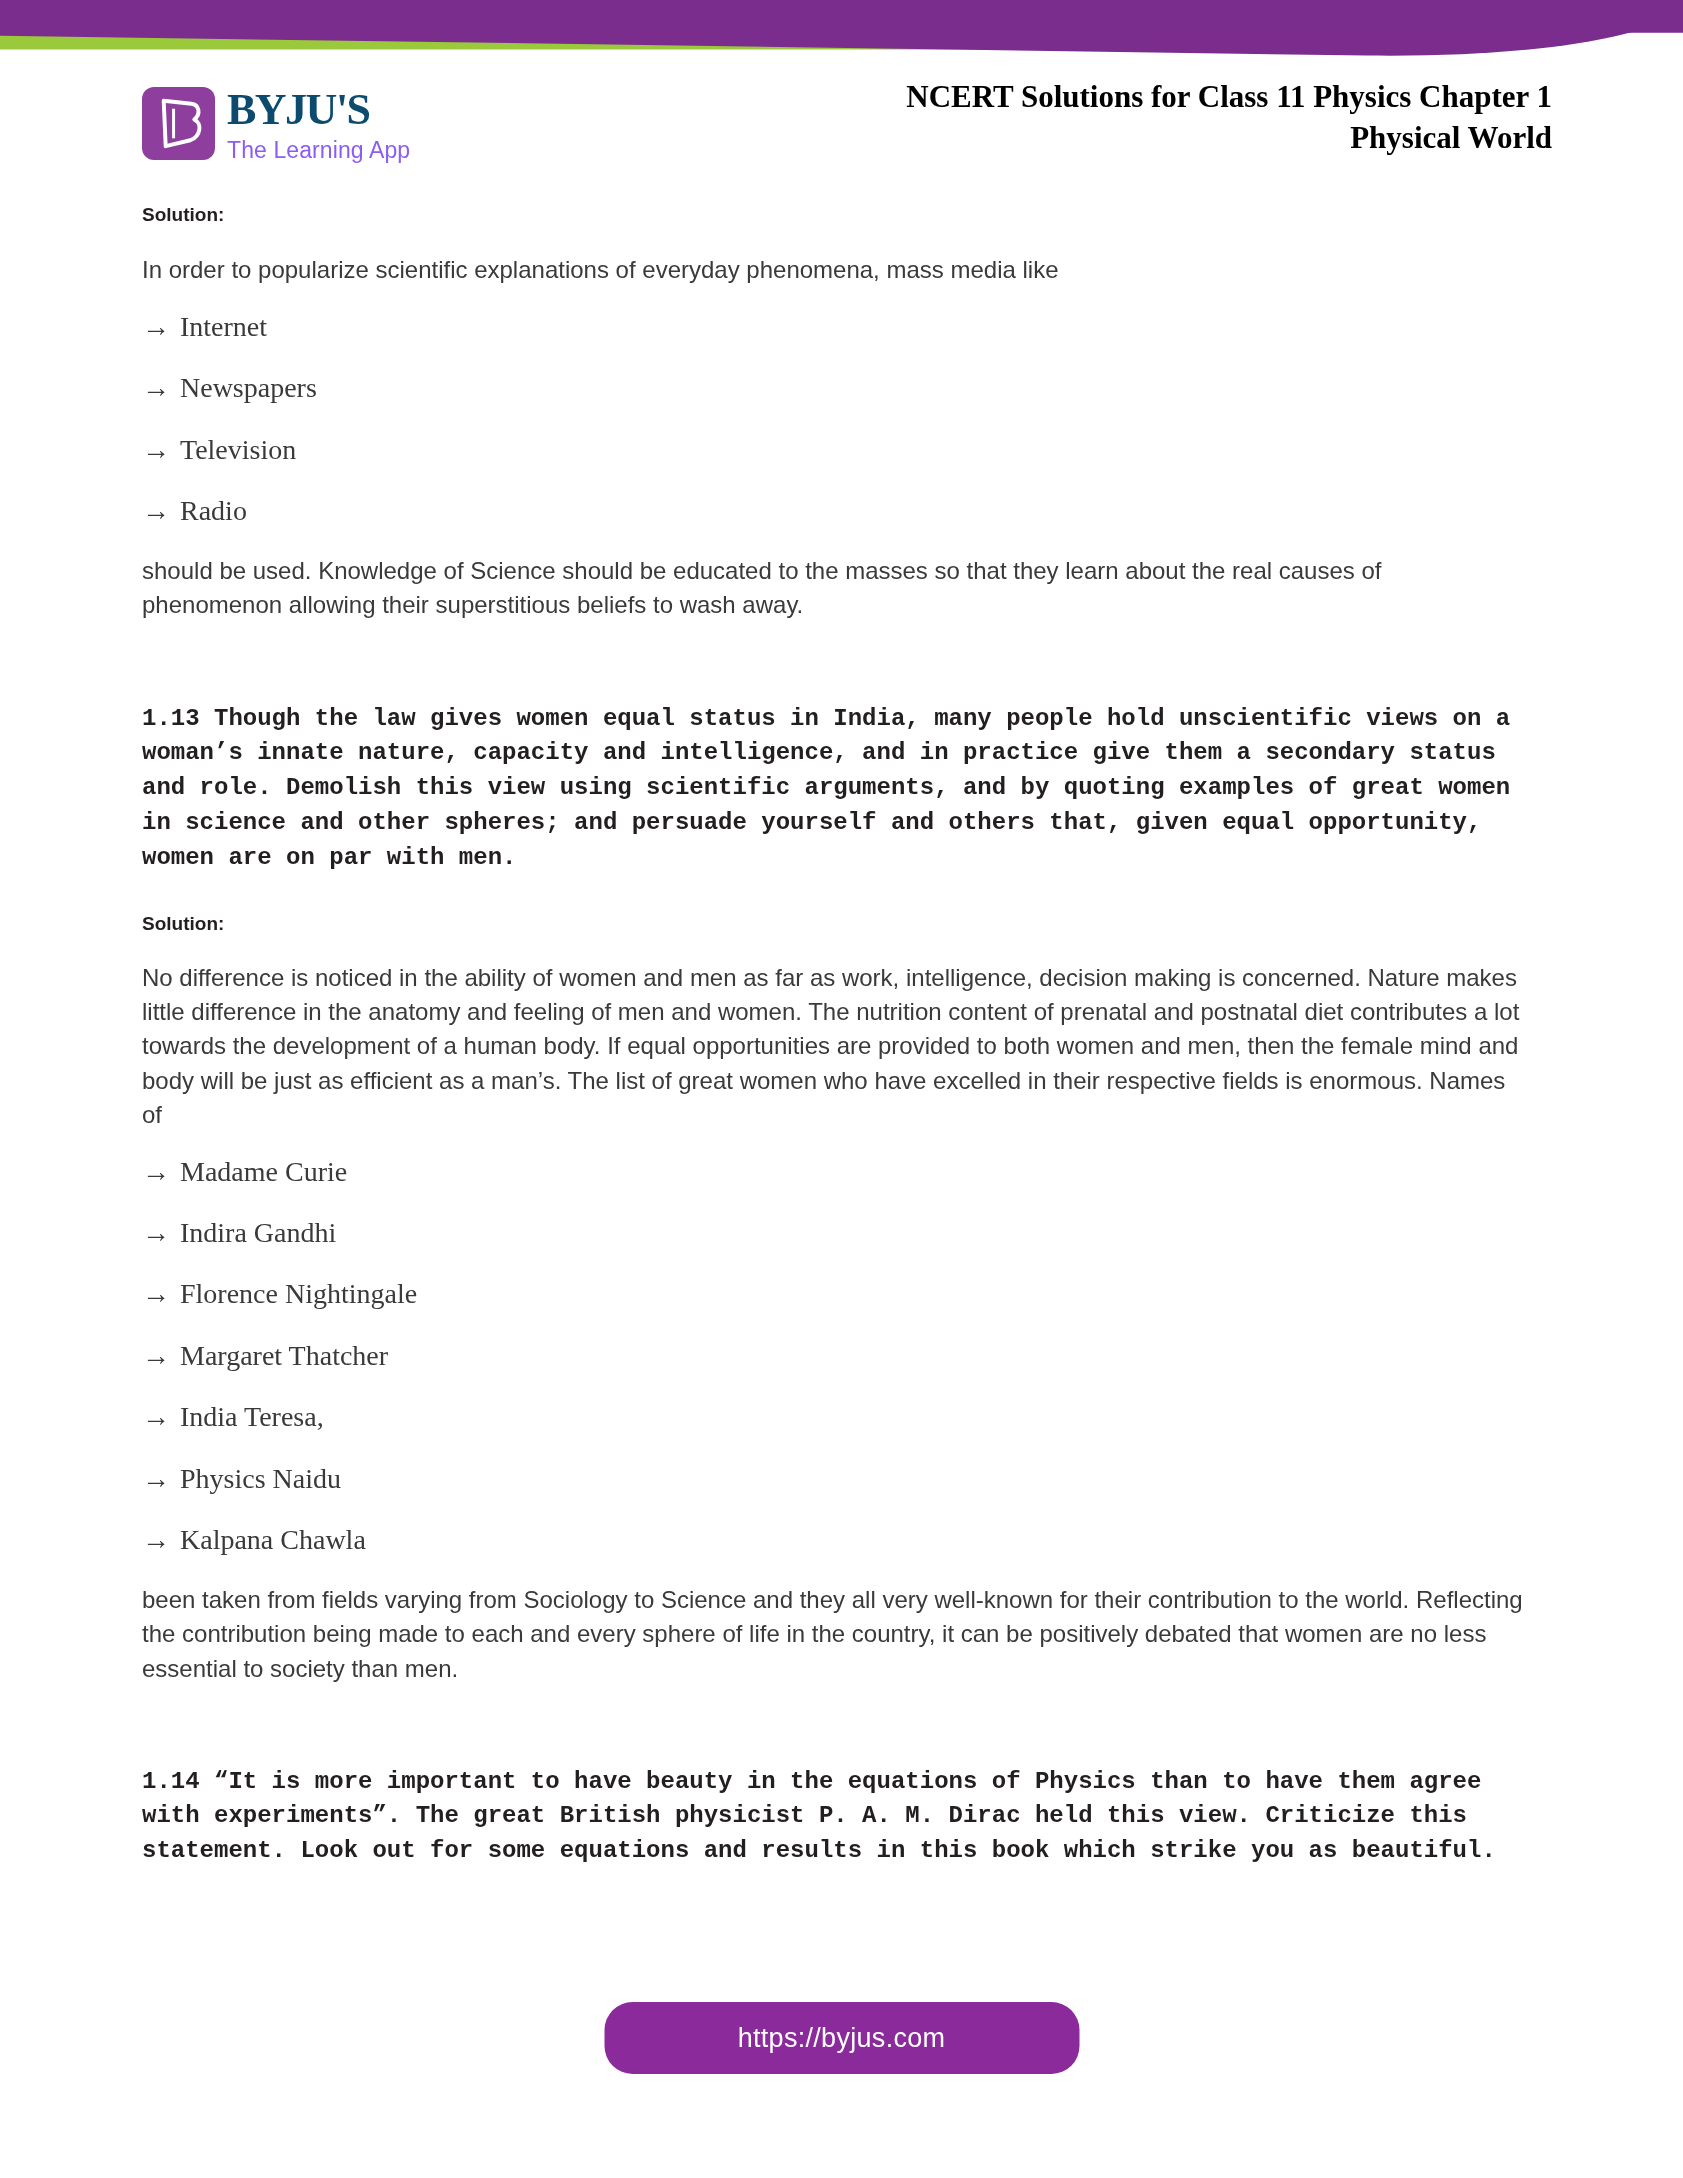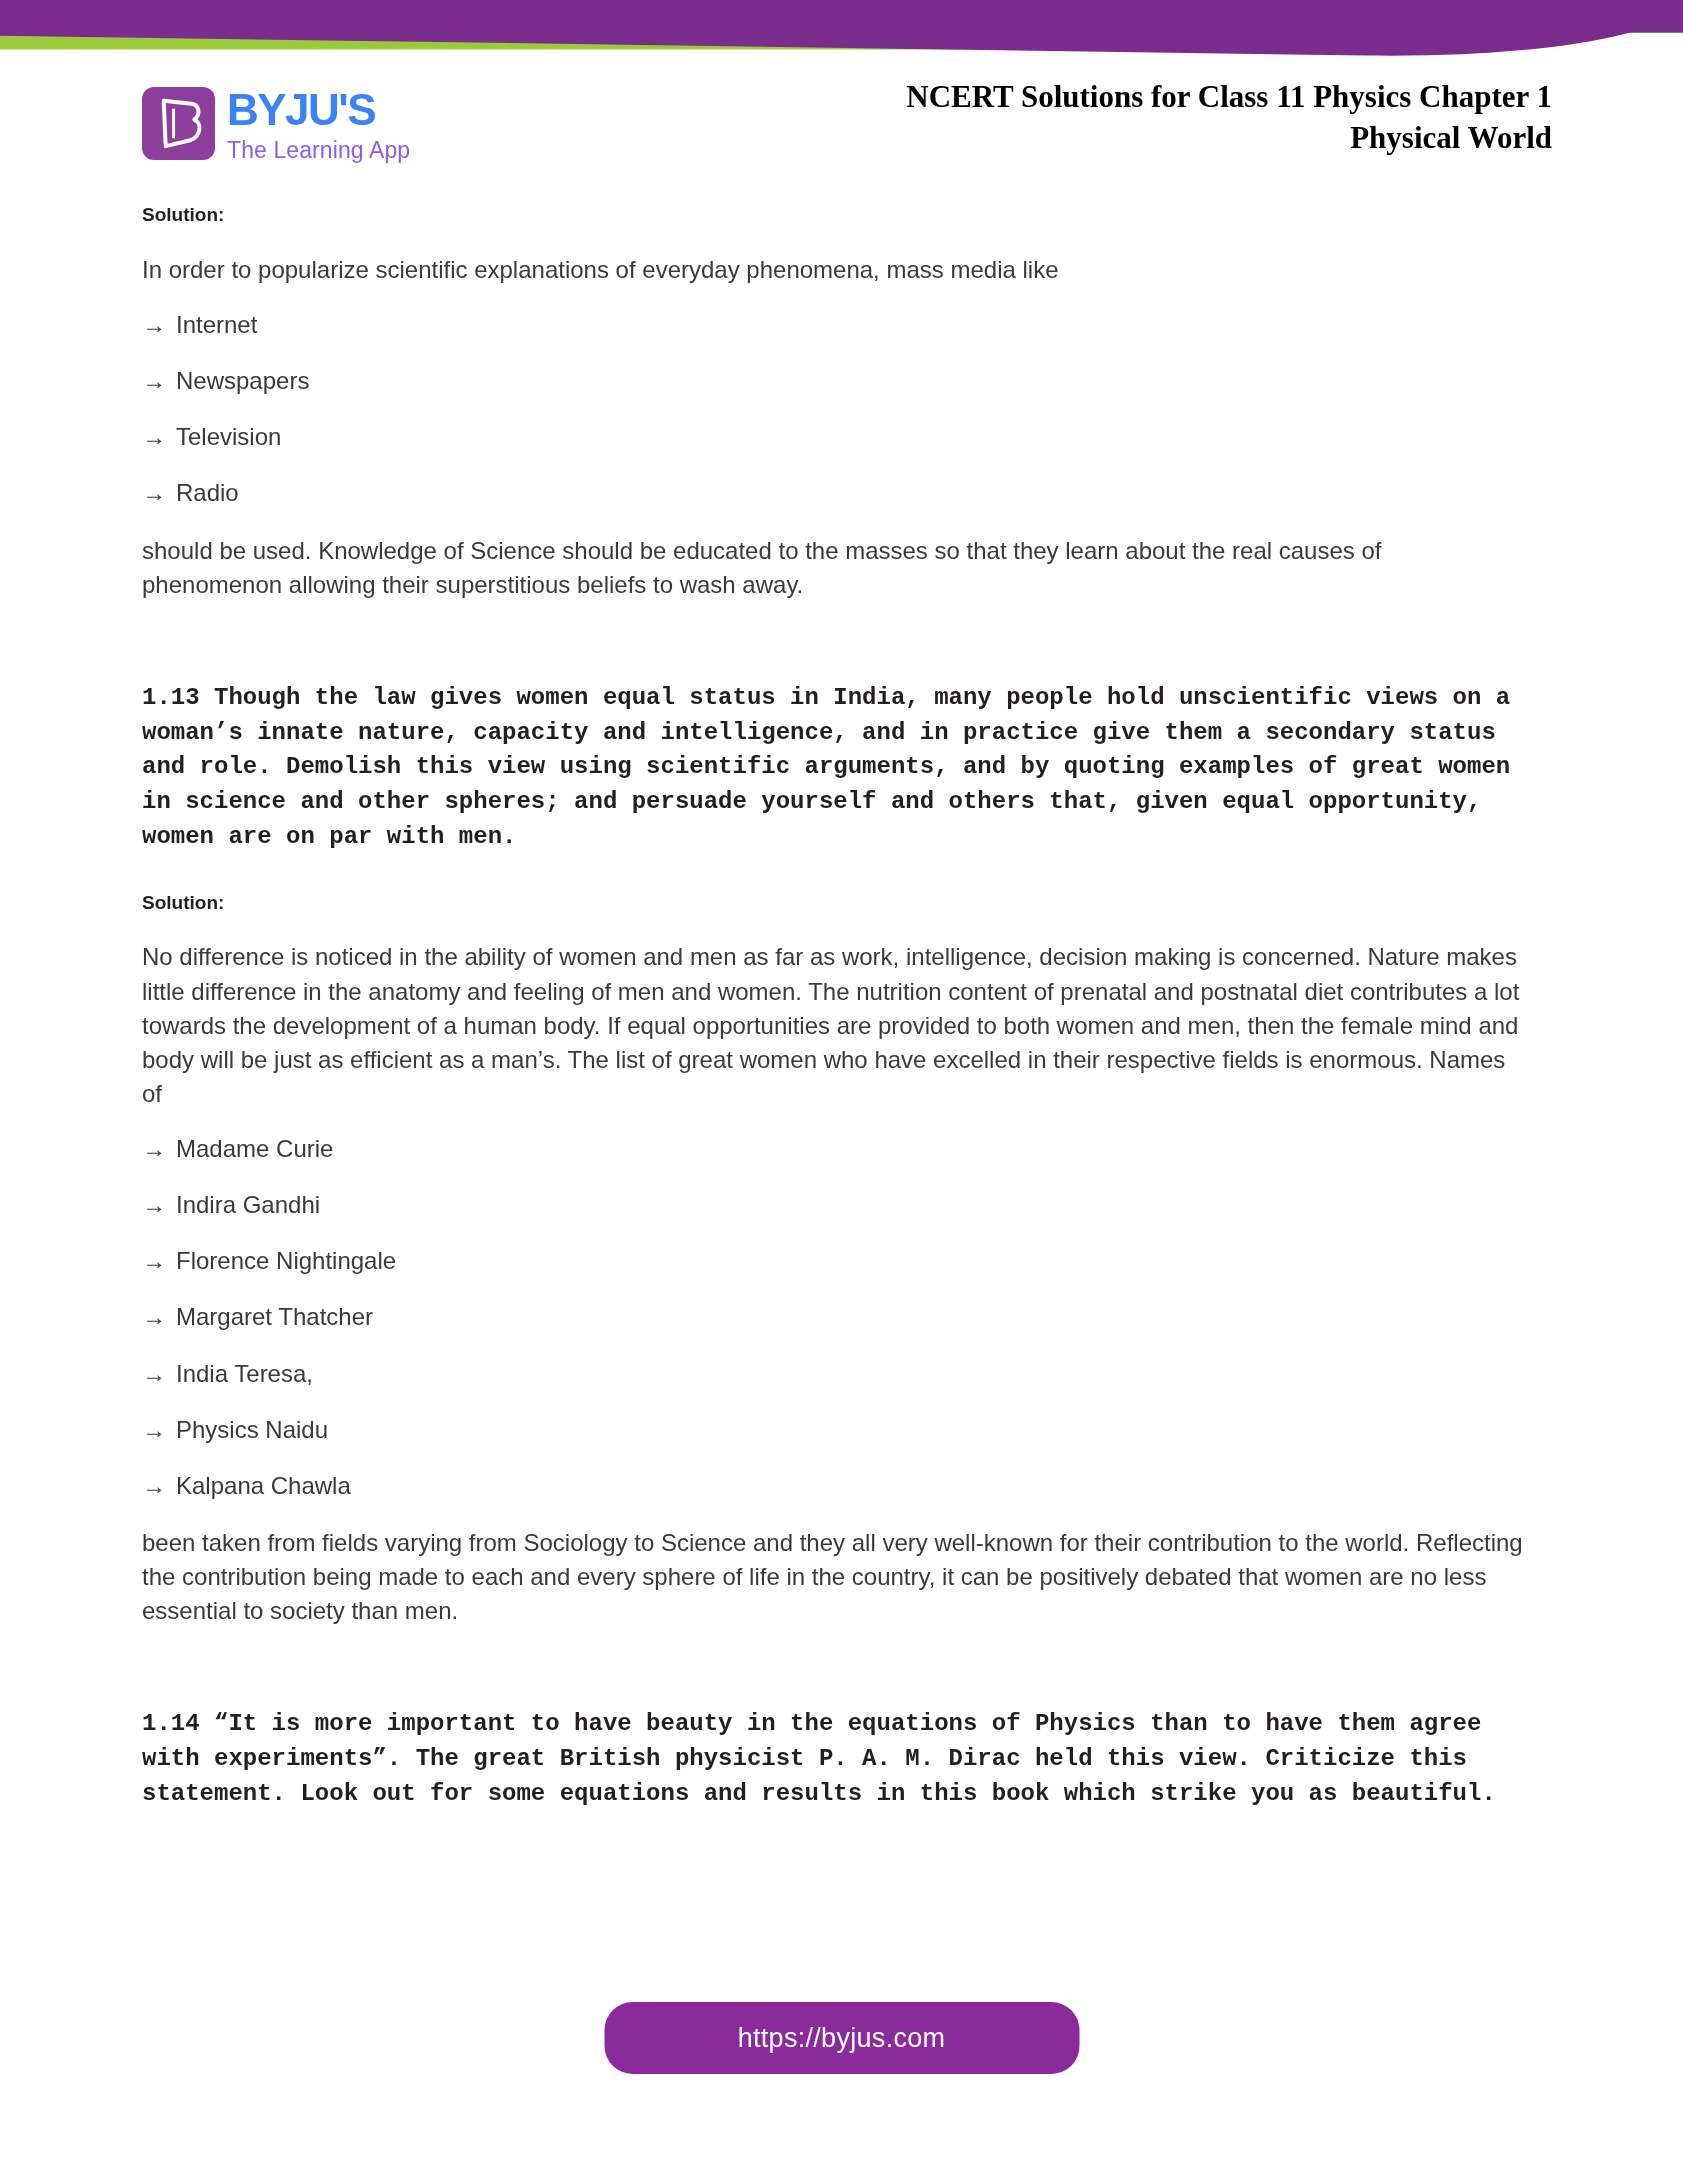--- a/index.html
+++ b/index.html
@@ -52,25 +52,25 @@
     top: 0;
   }
   .logo-text {
     margin-left: 12px;
     display: flex;
     flex-direction: column;
     justify-content: flex-start;
     padding-top: 1px;
   }
   .logo-wordmark {
-    font-family: Liberation Sans, sans-serif;
+    font-family: Liberation Serif, serif;
     font-size: 44px;
     font-weight: bold;
     letter-spacing: -1.5px;
-    color: #3b82f6;
+    color: #0c4a6e;
     line-height: 1.0;
   }
   .logo-tagline {
     font-family: "Liberation Sans", sans-serif;
     font-size: 23px;
     color: #8b5cf6;
     line-height: 1.0;
     margin-top: 7px;
     letter-spacing: 0.1px;
   }
@@ -106,22 +106,22 @@
     line-height: 1.25;
   }
   .para {
     font-family: "Liberation Sans", sans-serif;
     font-size: 24px;
     color: #3a3a3c;
     line-height: 1.42;
     margin: 0 0 22px 0;
   }
   .arrow-item {
-    font-family: Liberation Sans, sans-serif;
-    font-size: 24px;
+    font-family: Liberation Serif, serif;
+    font-size: 28px;
     color: #3a3a3c;
     line-height: 1.3;
     margin: 0 0 25px 0;
     white-space: nowrap;
   }
   .arrow-item .arrow {
     display: inline-block;
     margin-right: 10px;
   }
   .qtext {

